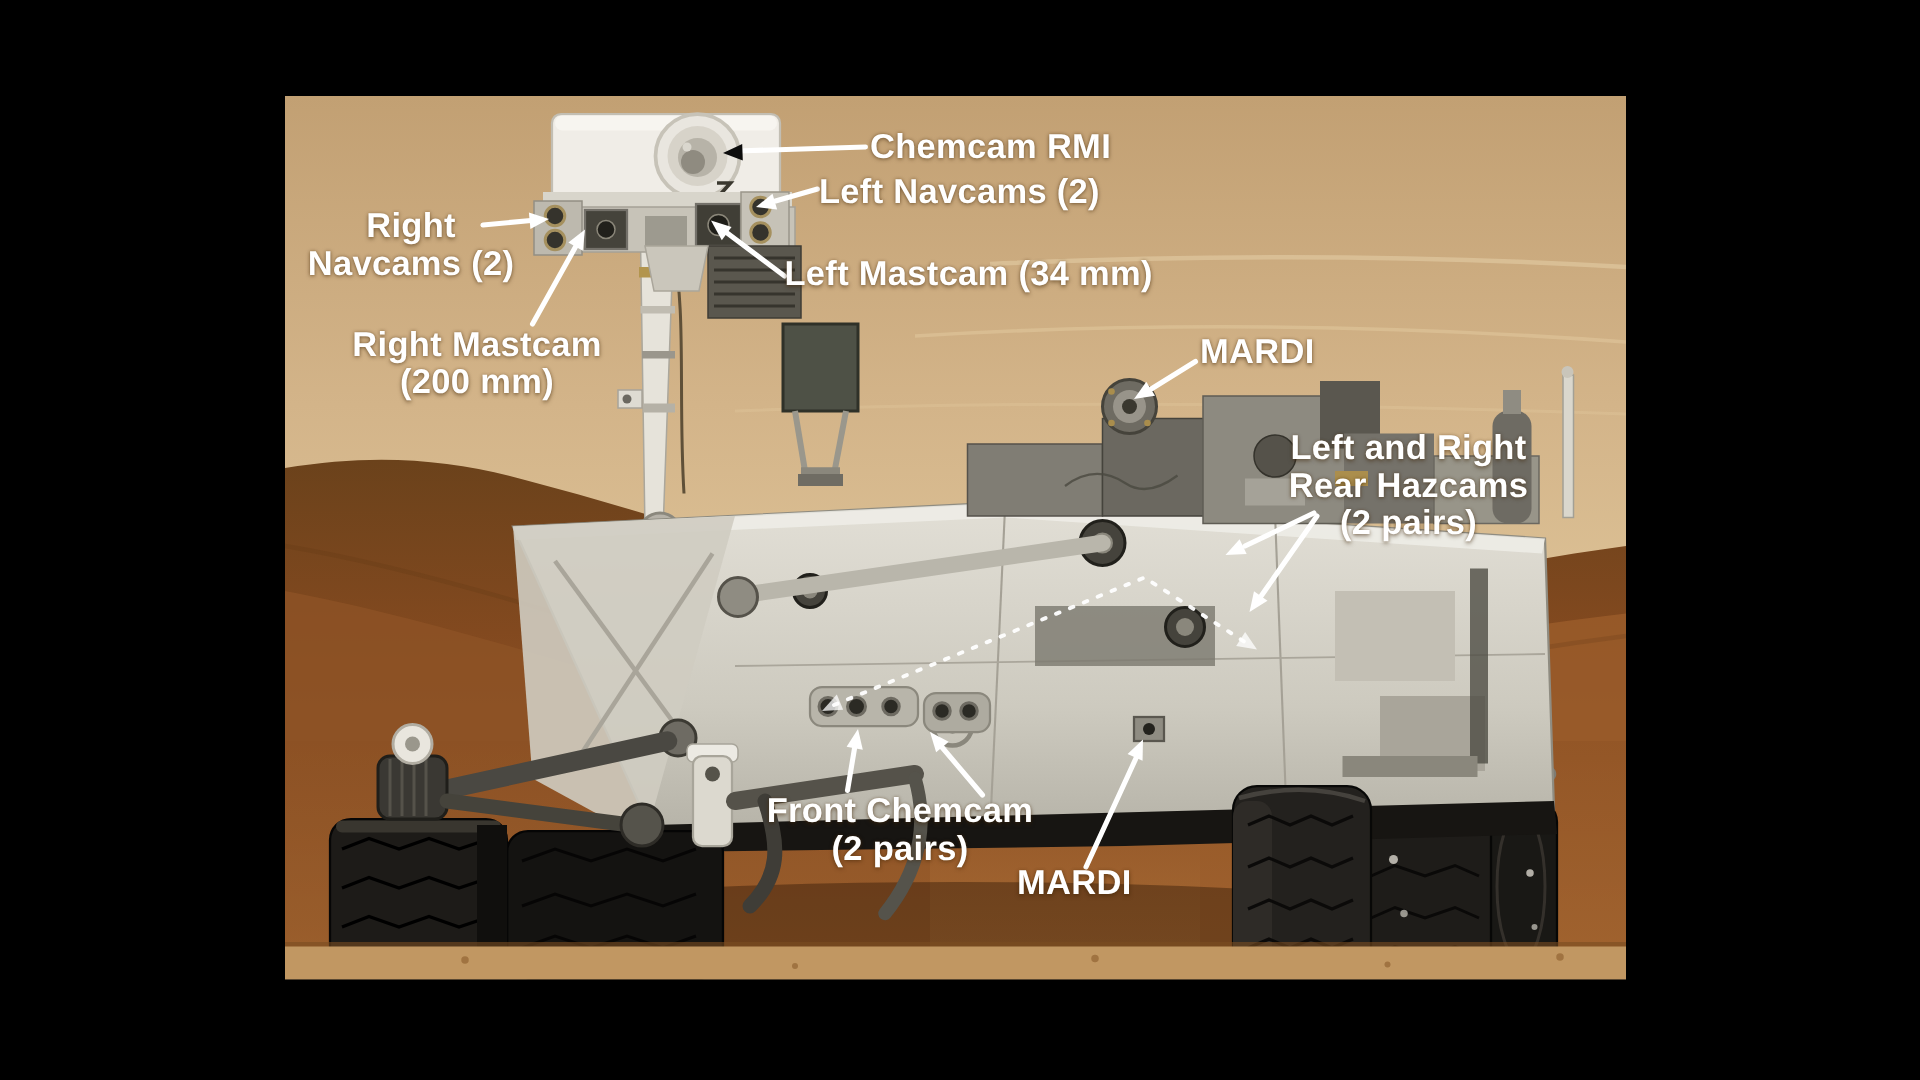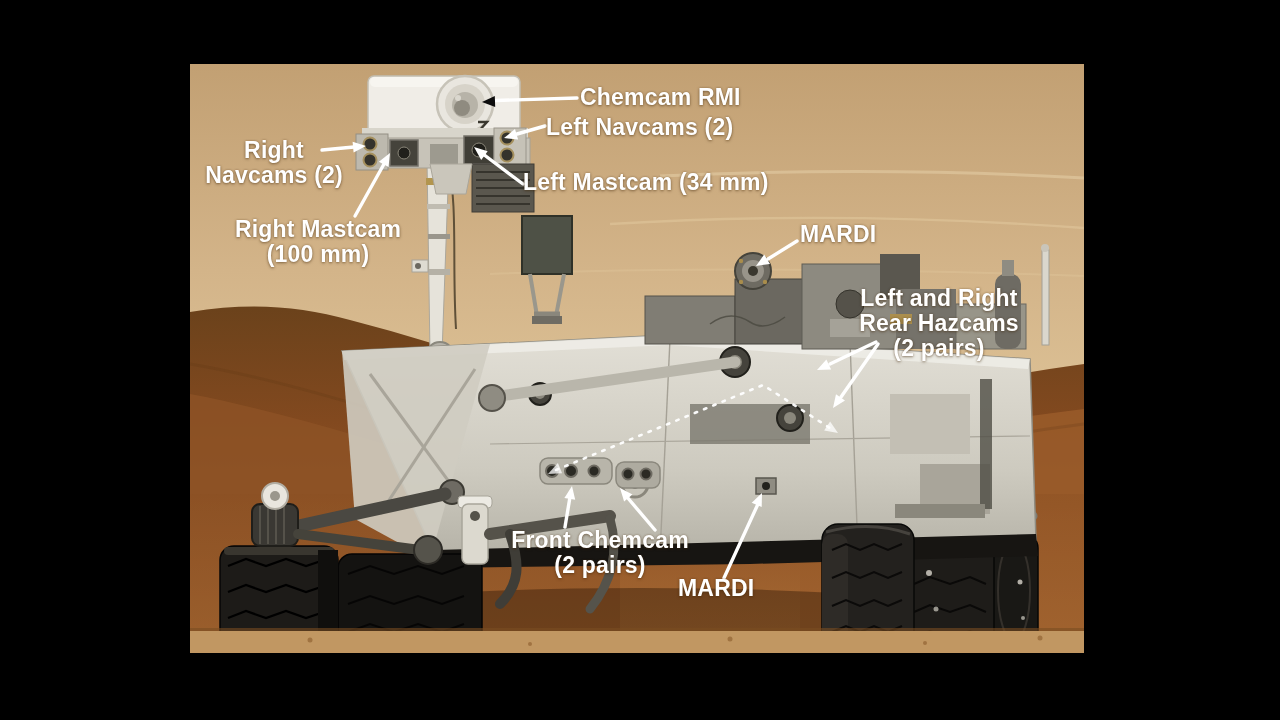--- a/index.html
+++ b/index.html
@@ -343,21 +343,21 @@
 </div>
 <div class="label l-right-navcams center">
   <div>Right</div>
   <div>Navcams (2)</div>
 </div>
 <div class="label l-left-mastcam">
   <div>Left Mastcam (34 mm)</div>
 </div>
 <div class="label l-right-mastcam center">
   <div>Right Mastcam</div>
-  <div>(100 mm)</div>
+  <div>(200 mm)</div>
 </div>
 <div class="label l-mahli">
   <div>MARDI</div>
 </div>
 <div class="label l-rear-hazcams center">
   <div>Left and Right</div>
   <div>Rear Hazcams</div>
   <div>(2 pairs)</div>
 </div>
 <div class="label l-front-hazcams center">

